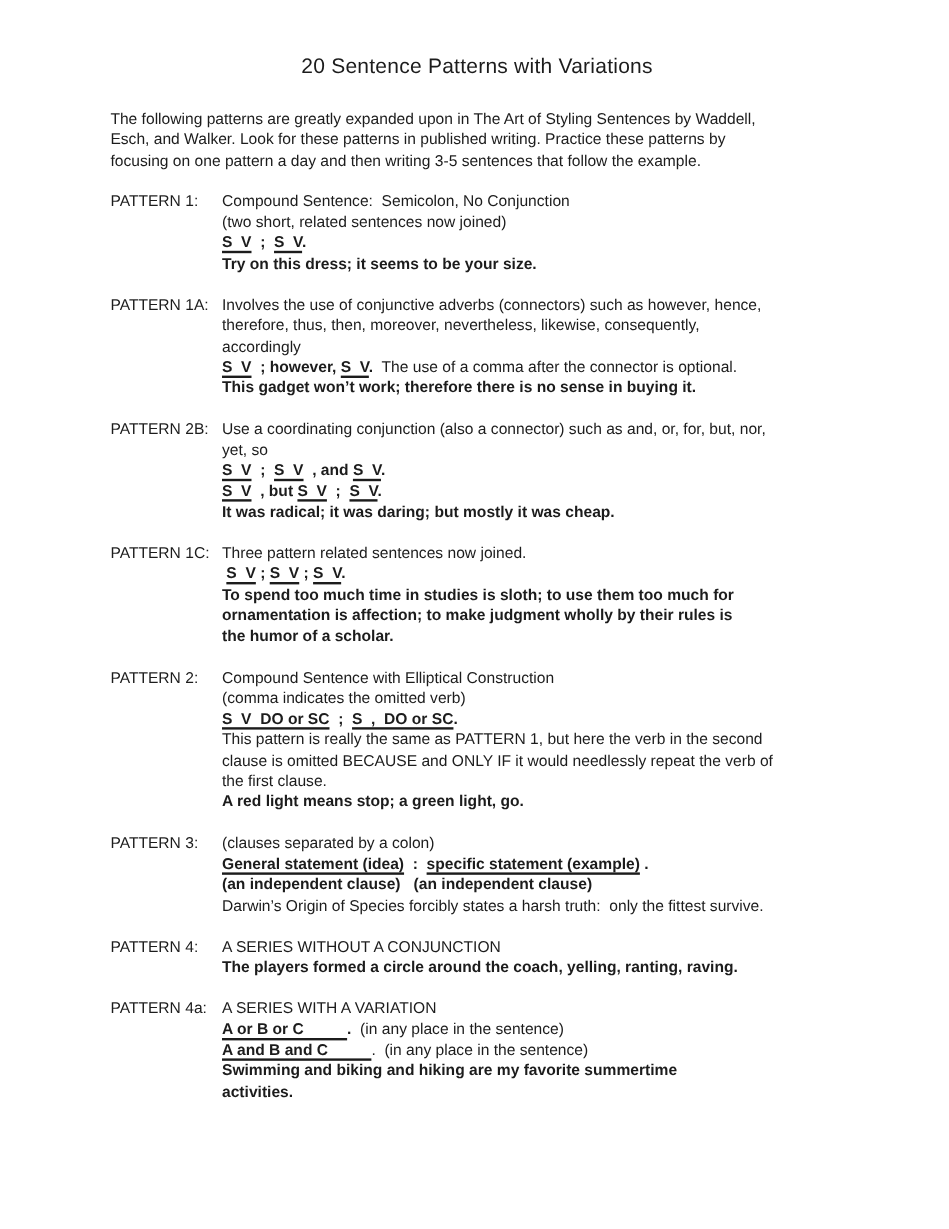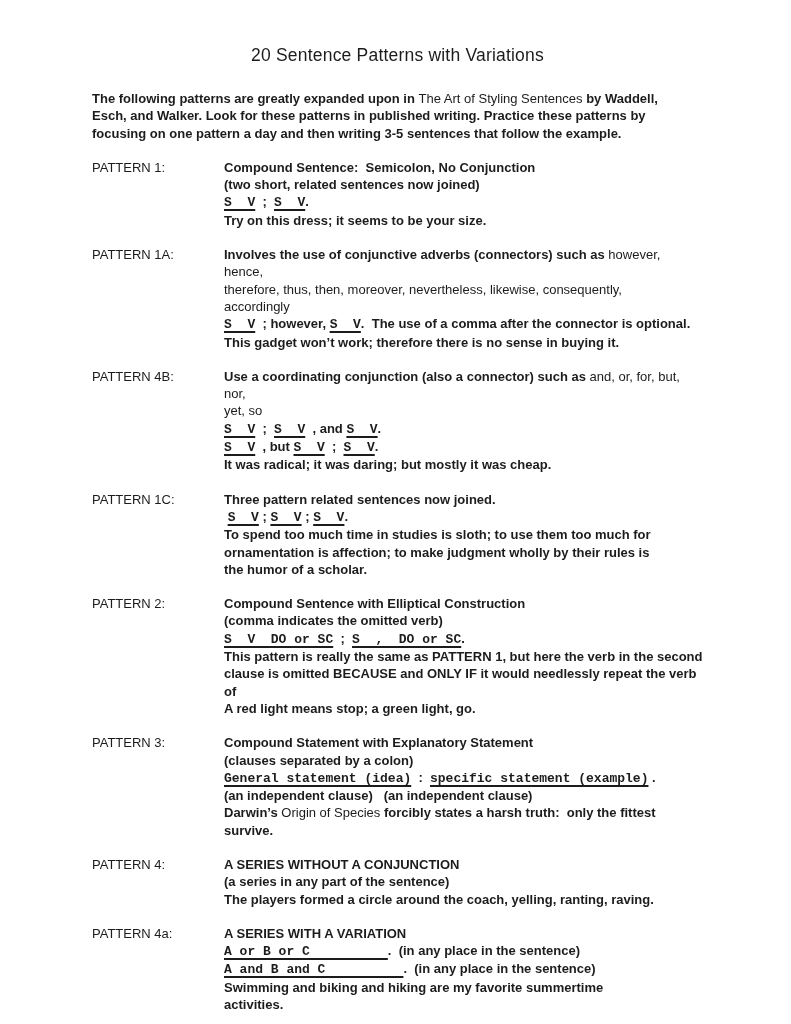--- a/index.html
+++ b/index.html
@@ -33,40 +33,37 @@
     margin-top: 24px;
   }
   .line {
     white-space: pre-wrap;
     line-height: 17.3px;
     min-height: 17.3px;
   }
   .pattern {
     display: flex;
     margin-top: 17px;
-    gap: 20px;
   }
   .pattern-label {
     flex: 0 0 93px;
     width: 93px;
     line-height: 17.3px;
   }
   .pattern-content {
     flex: 1 1 auto;
-    margin-left: 19px;
   }
-  .r { font-weight: 700; font-style: normal; }
+  .r { font-weight: 400; font-style: normal; }
   .i { }
   .b { font-weight: 700; }
   .bu {
     font-weight: 700;
     text-decoration: underline;
     text-decoration-thickness: 1.5px;
     text-underline-offset: 3px;
-    font-family: Liberation Mono, monospace;
   }
 </style>
 </head>
 <body>
 
 <div class="page">
   <h1 class="title">20 Sentence Patterns with Variations</h1>
 
   <div class="intro" id="intro">
       <div class="line"><span class="r">The following patterns are greatly expanded upon in </span><span class="i">The Art of Styling Sentences</span><span class="r"> by Waddell,</span></div>
@@ -88,21 +85,21 @@
         <div class="pattern-label">PATTERN 1A:</div>
         <div class="pattern-content">
           <div class="line"><span class="r">Involves the use of conjunctive adverbs (connectors) such as </span><span class="i">however, hence,</span></div>
           <div class="line"><span class="i">therefore, thus, then, moreover, nevertheless, likewise, consequently,</span></div>
           <div class="line"><span class="i">accordingly</span></div>
           <div class="line"><span class="bu">S  V</span><span class="b">  ; however, </span><span class="bu">S  V</span><span class="b">.</span><span class="r">  The use of a comma after the connector is optional.</span></div>
           <div class="line"><span class="b">This gadget won’t work; therefore there is no sense in buying it.</span></div>
         </div>
       </div>
       <div class="pattern">
-        <div class="pattern-label">PATTERN 4B:</div>
+        <div class="pattern-label">PATTERN 2B:</div>
         <div class="pattern-content">
           <div class="line"><span class="r">Use a coordinating conjunction (also a connector) such as </span><span class="i">and, or, for, but, nor,</span></div>
           <div class="line"><span class="i">yet, so</span></div>
           <div class="line"><span class="bu">S  V</span><span class="b">  ;  </span><span class="bu">S  V</span><span class="b">  , and </span><span class="bu">S  V</span><span class="b">.</span></div>
           <div class="line"><span class="bu">S  V</span><span class="b">  , but </span><span class="bu">S  V</span><span class="b">  ;  </span><span class="bu">S  V</span><span class="b">.</span></div>
           <div class="line"><span class="b">It was radical; it was daring; but mostly it was cheap.</span></div>
         </div>
       </div>
       <div class="pattern">
         <div class="pattern-label">PATTERN 1C:</div>
@@ -115,38 +112,37 @@
         </div>
       </div>
       <div class="pattern">
         <div class="pattern-label">PATTERN 2:</div>
         <div class="pattern-content">
           <div class="line"><span class="r">Compound Sentence with Elliptical Construction</span></div>
           <div class="line"><span class="r">(comma indicates the omitted verb)</span></div>
           <div class="line"><span class="bu">S  V  DO or SC</span><span class="b">  ;  </span><span class="bu">S  ,  DO or SC</span><span class="b">.</span></div>
           <div class="line"><span class="r">This pattern is really the same as PATTERN 1, but here the verb in the second</span></div>
           <div class="line"><span class="r">clause is omitted BECAUSE and ONLY IF it would needlessly repeat the verb of</span></div>
+          <div class="line"><span class="r">the first clause.</span></div>
           <div class="line"><span class="b">A red light means stop; a green light, go.</span></div>
         </div>
       </div>
       <div class="pattern">
         <div class="pattern-label">PATTERN 3:</div>
         <div class="pattern-content">
-          <div class="line"><span class="r">Compound Statement with Explanatory Statement</span></div>
           <div class="line"><span class="r">(clauses separated by a colon)</span></div>
           <div class="line"><span class="bu">General statement (idea)</span><span class="b">  :  </span><span class="bu">specific statement (example)</span><span class="b"> .</span></div>
           <div class="line"><span class="b">(an independent clause)   (an independent clause)</span></div>
           <div class="line"><span class="r">Darwin’s </span><span class="i">Origin of Species</span><span class="r"> forcibly states a harsh truth:  only the fittest survive.</span></div>
         </div>
       </div>
       <div class="pattern">
         <div class="pattern-label">PATTERN 4:</div>
         <div class="pattern-content">
           <div class="line"><span class="r">A SERIES WITHOUT A CONJUNCTION</span></div>
-          <div class="line"><span class="r">(a series in any part of the sentence)</span></div>
           <div class="line"><span class="b">The players formed a circle around the coach, yelling, ranting, raving.</span></div>
         </div>
       </div>
       <div class="pattern">
         <div class="pattern-label">PATTERN 4a:</div>
         <div class="pattern-content">
           <div class="line"><span class="r">A SERIES WITH A VARIATION</span></div>
           <div class="line"><span class="bu">A or B or C          </span><span class="b">.</span><span class="r">  (in any place in the sentence)</span></div>
           <div class="line"><span class="bu">A and B and C          </span><span class="r">.  (in any place in the sentence)</span></div>
           <div class="line"><span class="b">Swimming and biking and hiking are my favorite summertime</span></div>

